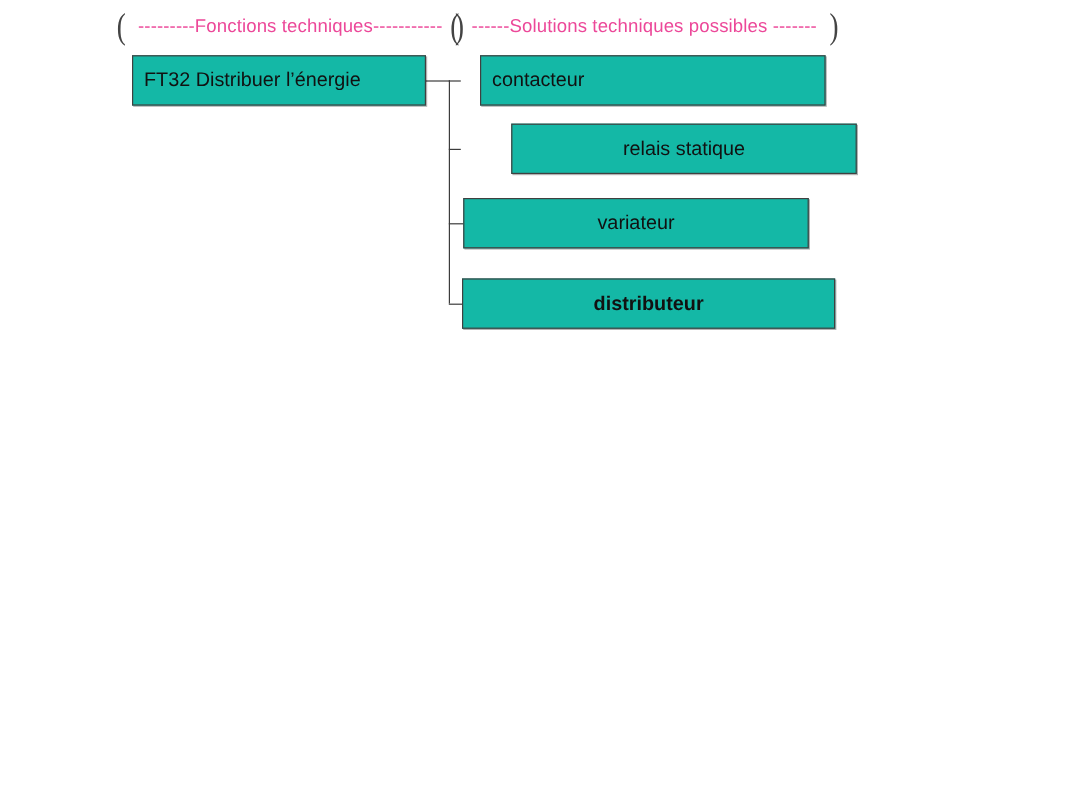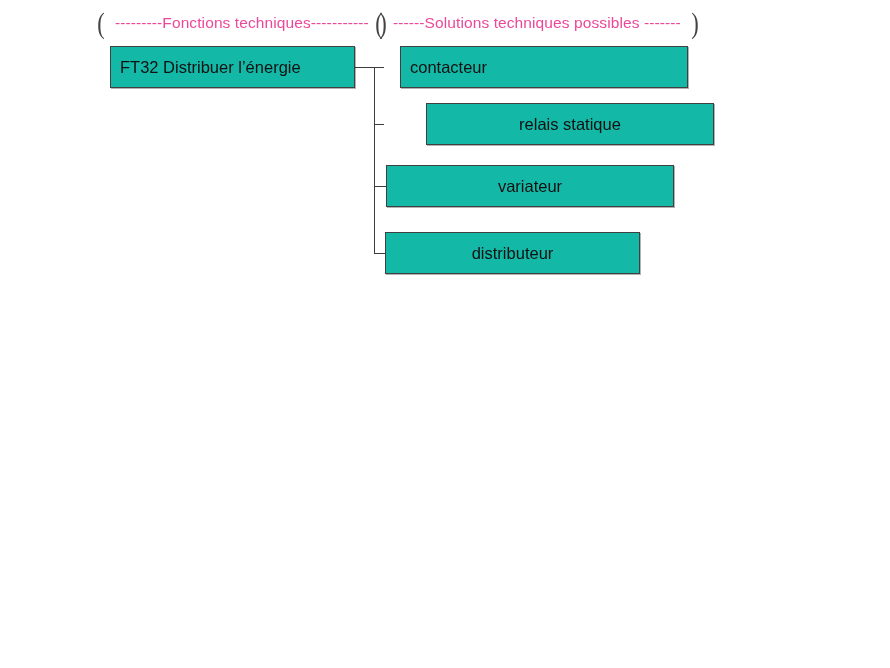--- a/index.html
+++ b/index.html
@@ -109,17 +109,17 @@
   </div>
 
   <div class="node center-text" style="left:383px; top:103px; width:288px; height:42px;margin-left:43px;">
     <span>relais statique</span>
   </div>
 
   <div class="node center-text" style="left:386px; top:165px; width:288px; height:42px;text-align:right;">
     <span>variateur</span>
   </div>
 
-  <div class="node center-text" style="left:385px; top:232px; width:255px; height:42px;">
+  <div class="node center-text" style="left:385px; top:232px; width:311px; height:42px;font-weight:bold;">
     <span>distributeur</span>
   </div>
 
 </div>
 
 </body></html>

